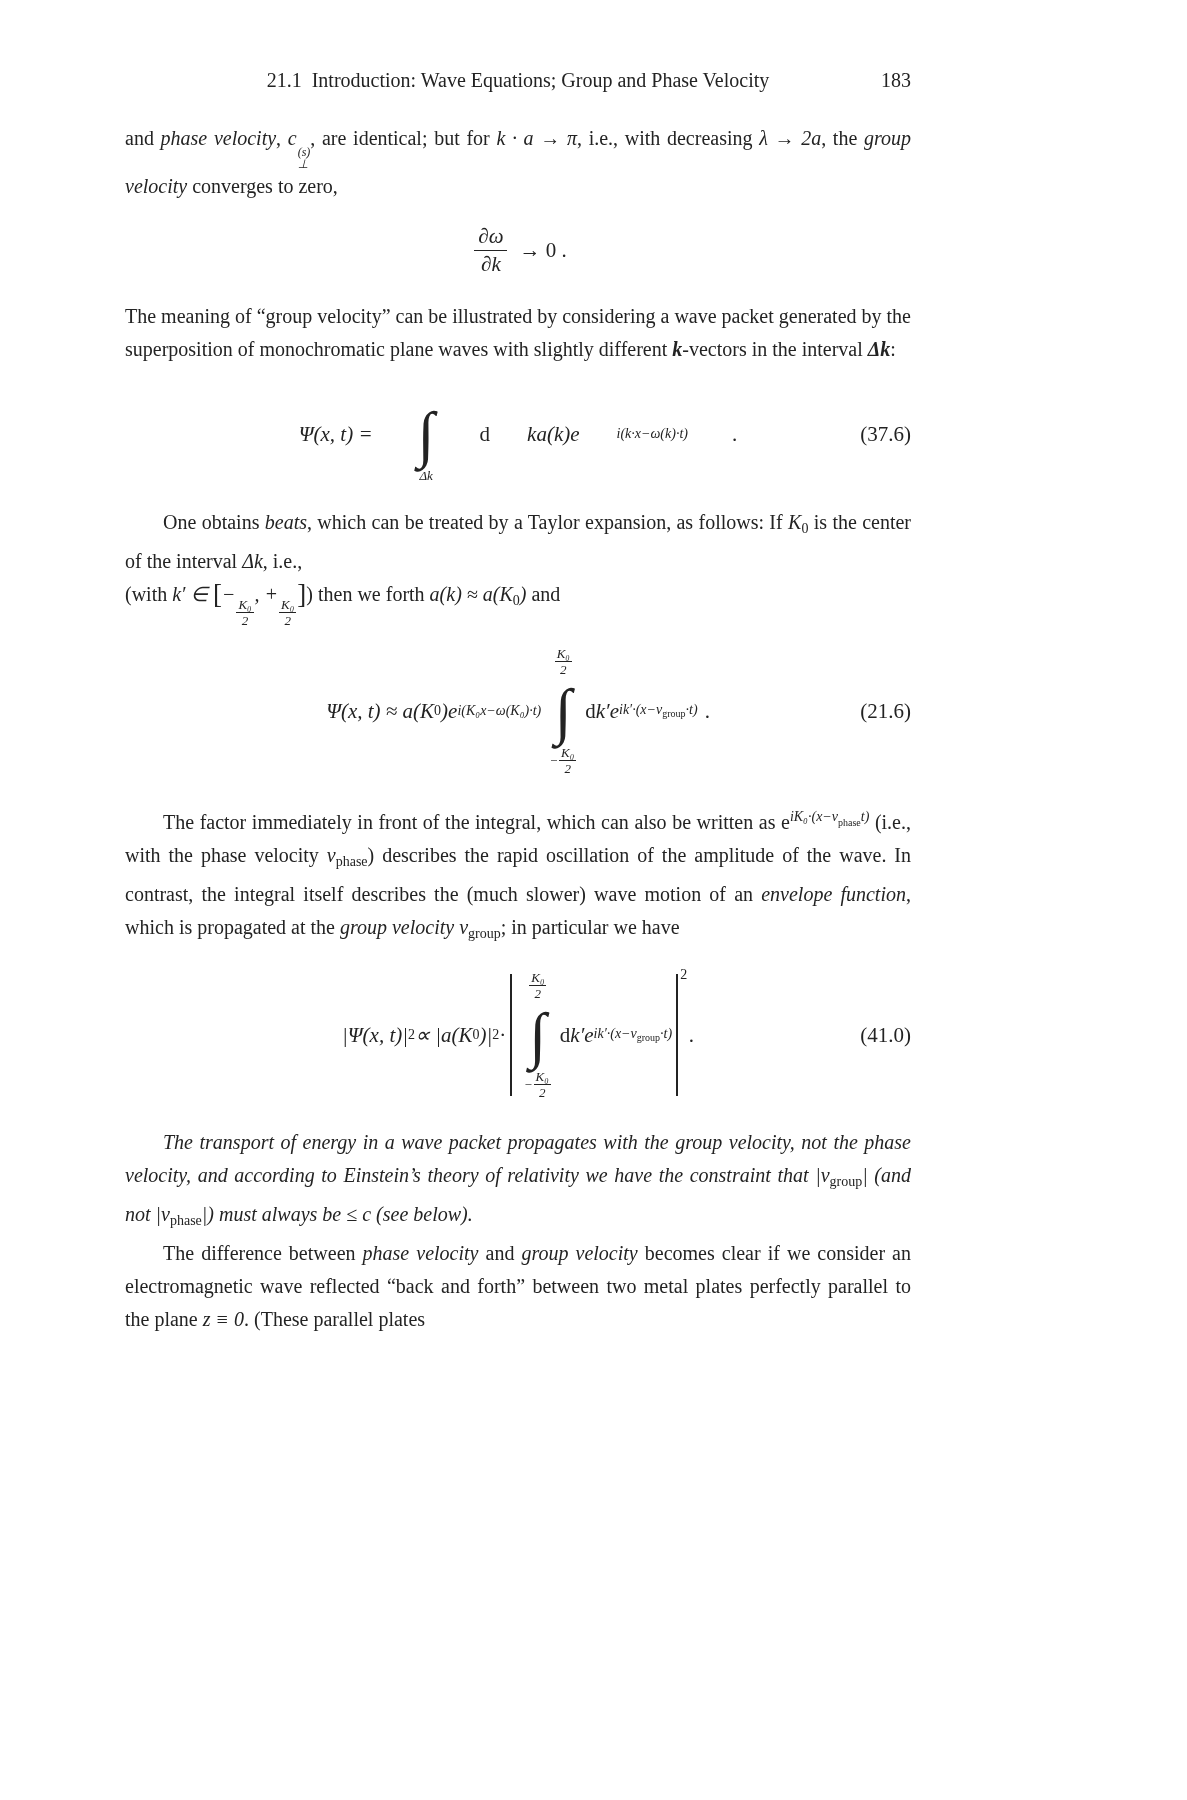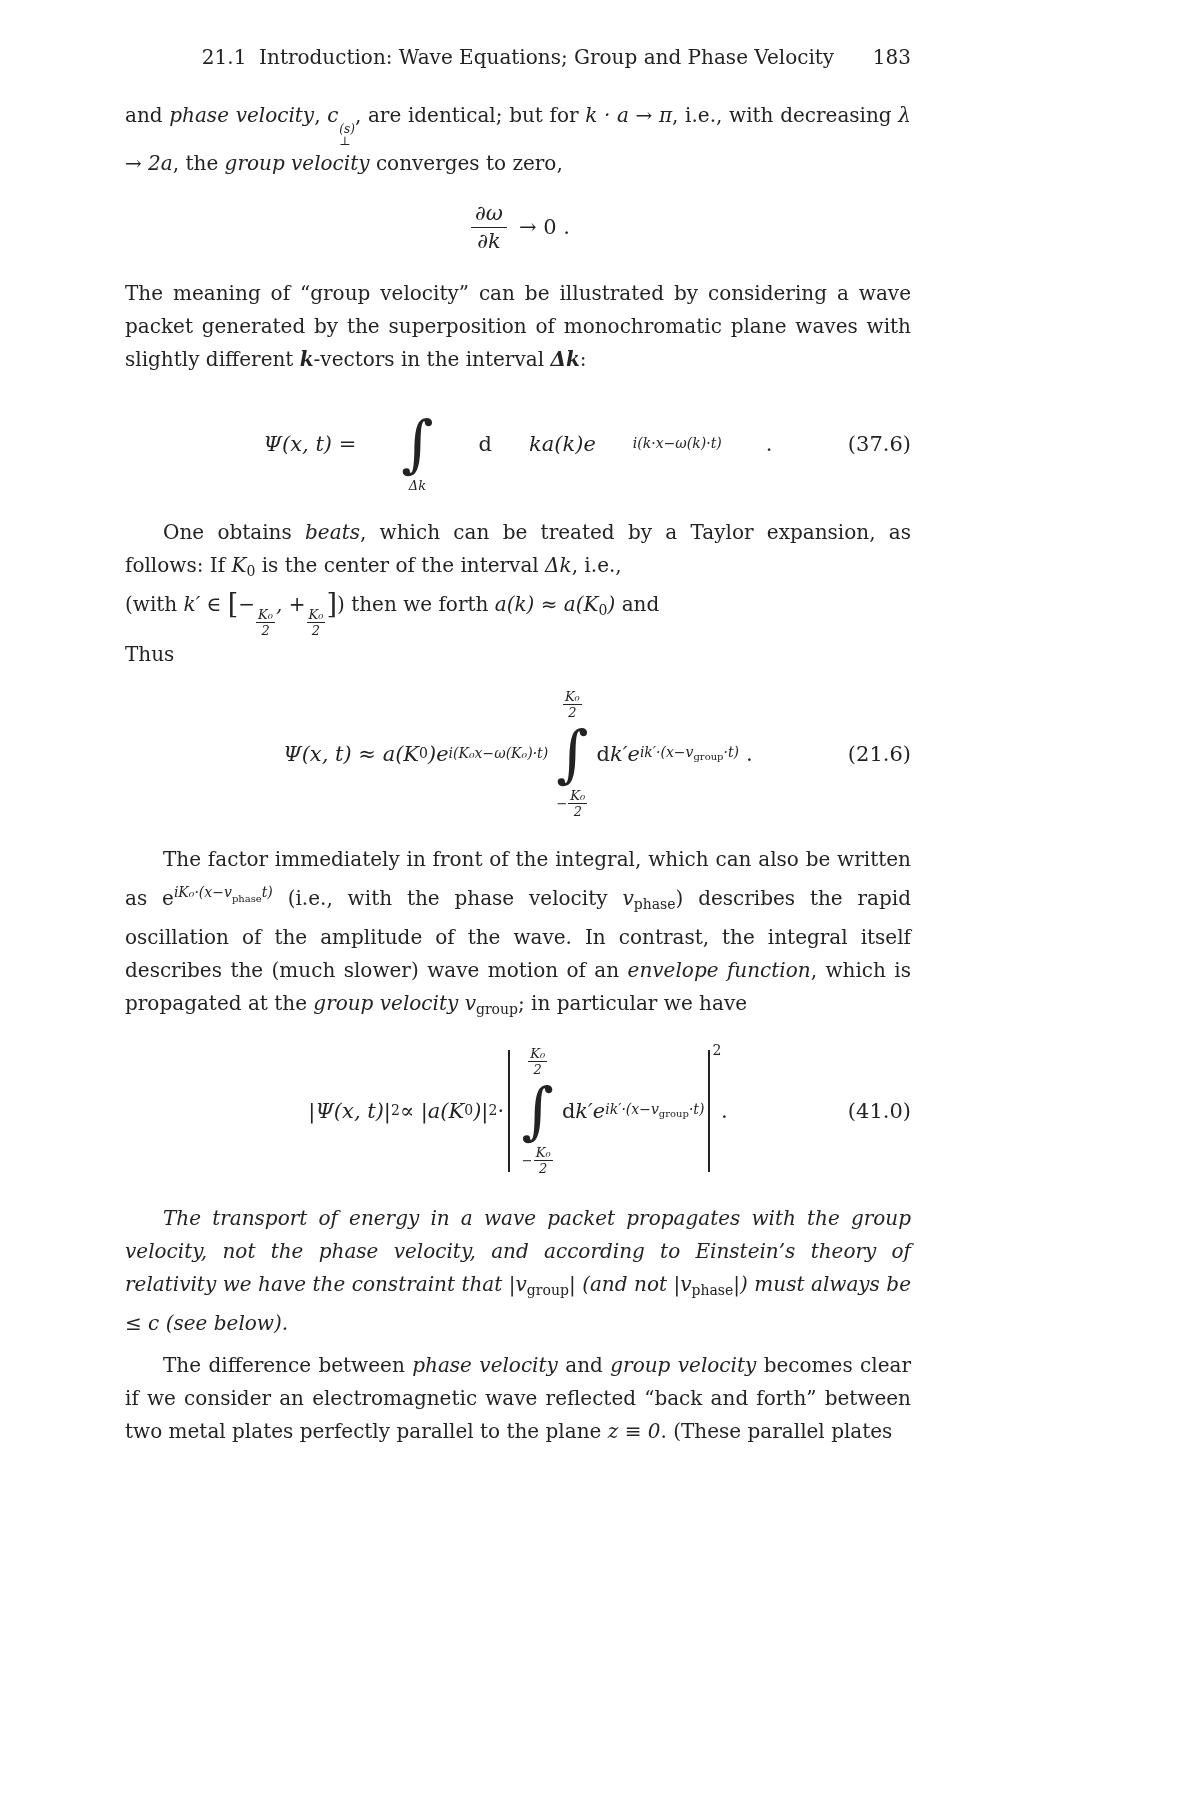--- a/index.html
+++ b/index.html
@@ -1,27 +1,27 @@
 <!DOCTYPE html>
 <html><head>
 <meta charset="utf-8">
 <style>
   html,body{margin:0;padding:0;}
   body{
     width:1187px;height:1800px;background:#ffffff;overflow:hidden;
     font-family:"DejaVu Serif","Liberation Serif",serif;color:#232323;
   }
   .page{
-    position:relative;width:786px;margin-left:125px;padding-top:45px;
-    font-size:20px;line-height:33px;text-align:justify;
+    position:relative;width:786px;margin-left:125px;padding-top:68px;
+    font-size:20px;line-height:33px;text-align:justify;font-family:Liberation Serif, serif;
   }
   .pagehead{position:relative;text-align:center;font-size:20px;line-height:24px;margin-bottom:30px;}
   .head-num{position:absolute;right:0;top:0;text-align:right;}
   .par{margin:0;}
-  .indent{text-indent:38px;margin-top:9px;}
+  .indent{text-indent:38px;}
   .it{font-style:italic;}
   .mt{font-style:italic;}
   .rm{font-style:normal;}
   .bim{font-style:italic;font-weight:bold;}
   .sb{font-size:14px;vertical-align:-4px;font-style:normal;}
   .sp{font-size:14px;vertical-align:8px;font-style:italic;}
   .spr{font-size:14px;vertical-align:8px;font-style:normal;}
   .spsb{font-size:10px;vertical-align:3px;font-style:normal;}
   .spsb2{font-size:10px;vertical-align:-3px;font-style:normal;}
   .bg{font-size:27px;font-style:normal;vertical-align:-2px;line-height:0;}
@@ -95,21 +95,20 @@
 
   <p class="par" data-interactable="false"><span data-interactable="false">(with </span><span class="mt" data-interactable="false">k′ ∈ </span><span class="bg" data-interactable="false">[</span><span class="mt" data-interactable="false">−</span><span class="sfrac" data-interactable="false">
         <span class="fnum">K₀</span>
         <span>2</span>
       </span><span class="mt" data-interactable="false">, +</span><span class="sfrac" data-interactable="false">
         <span class="fnum">K₀</span>
         <span>2</span>
       </span><span class="bg" data-interactable="false">]</span><span data-interactable="false">) then we forth </span><span class="mt" data-interactable="false">a(k) ≈ a(K</span><span class="sb" data-interactable="false">0</span><span class="mt" data-interactable="false">)</span><span data-interactable="false"> and</span></p>
 
 
-  <p class="par" data-interactable="false"><span data-interactable="false">Thus</span></p>
 
   <div class="eq eq-216" data-interactable="false">
     <span class="mt" data-interactable="false">Ψ(x, t) ≈ a(K</span>
       <span class="sb" data-interactable="false">0</span>
       <span class="mt" data-interactable="false">)e</span>
       <span class="sp" data-interactable="false">i(K₀x−ω(K₀)·t)</span>
     <span class="intwrap" data-interactable="false">
       <span class="int-upper" data-interactable="false">
         <span class="sfrac" data-interactable="false">
             <span class="fnum" data-interactable="false">K₀</span>

